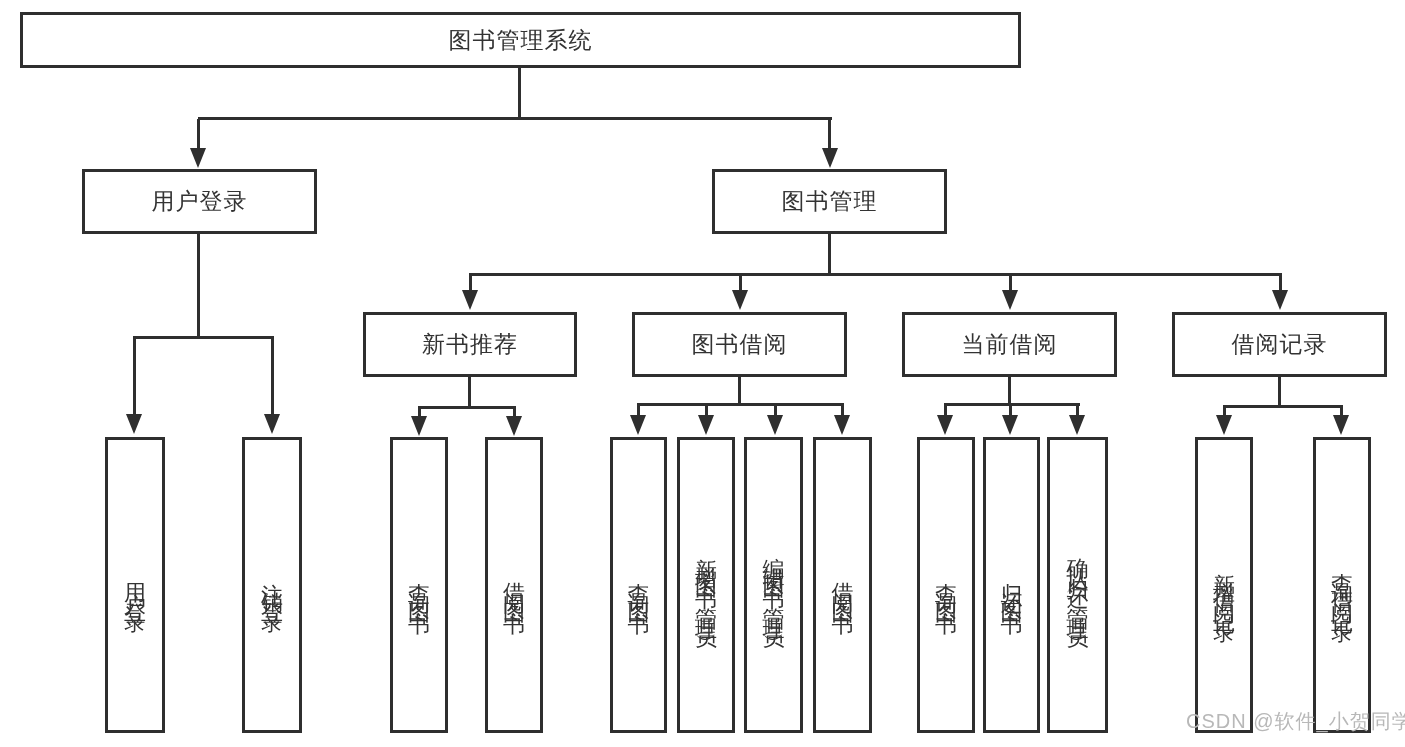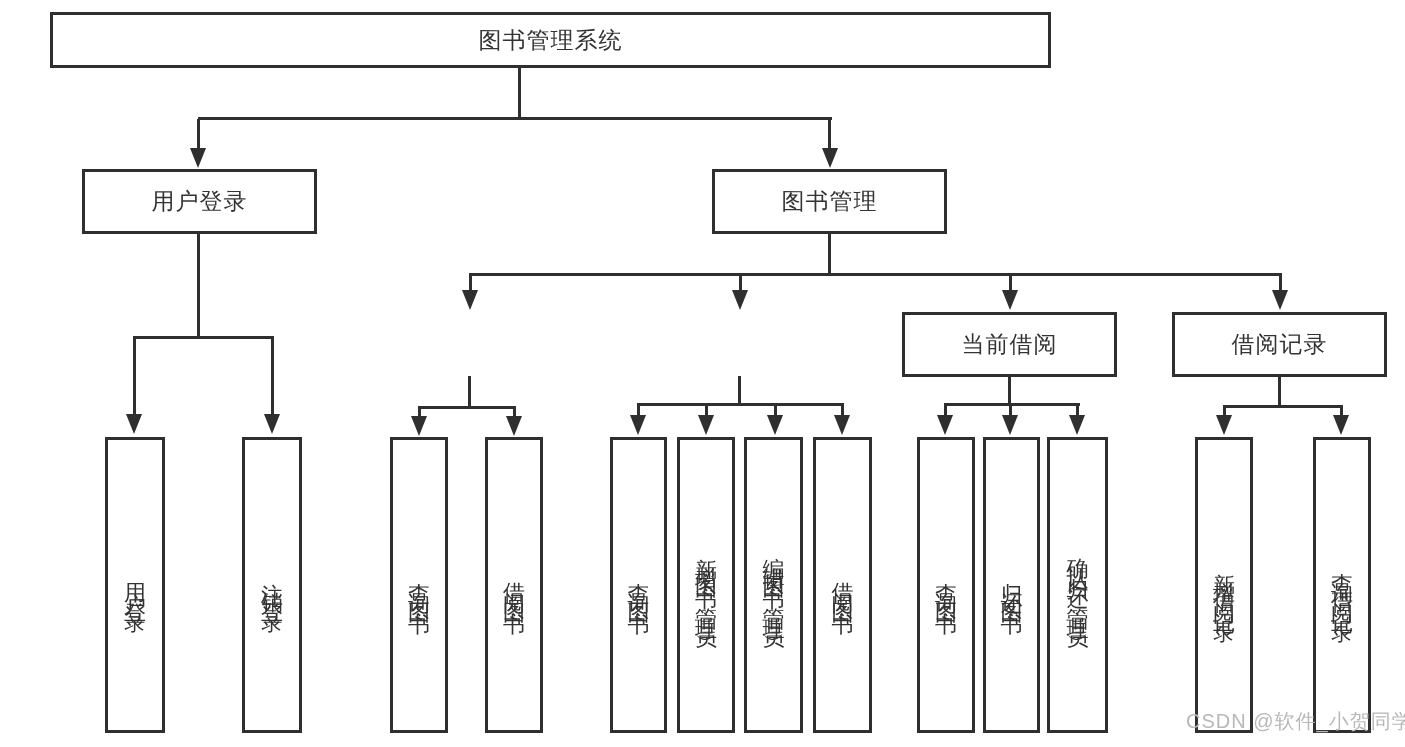--- a/index.html
+++ b/index.html
@@ -68,21 +68,21 @@
     white-space: nowrap;
     z-index: 5;
     letter-spacing: 1px;
   }
 </style>
 </head>
 <body>
 
 <div class="canvas">
 
-  <div class="box" style="left:20px; top:12px; width:1001px; height:56px;margin-left:30px;">图书管理系统</div>
+  <div class="box" style="left:20px; top:12px; width:1001px; height:56px;">图书管理系统</div>
 
   <div class="vl" style="left:518px; top:67px; height:52px;"></div>
   <div class="hl" style="left:198px; top:117px; width:634px;"></div>
   <div class="vl" style="left:197px; top:119px; height:31px;"></div>
   <div class="ah" style="left:190px; top:148px;"></div>
   <div class="vl" style="left:828px; top:119px; height:31px;"></div>
   <div class="ah" style="left:822px; top:148px;"></div>
 
   <div class="box" style="left:82px; top:169px; width:235px; height:65px;">用户登录</div>
   <div class="box" style="left:712px; top:169px; width:235px; height:65px;font-family:Liberation Serif, serif;">图书管理</div>
@@ -98,20 +98,22 @@
   <div class="hl" style="left:469px; top:273px; width:813px;"></div>
   <div class="vl" style="left:469px; top:275px; height:16px;"></div>
   <div class="ah" style="left:462px; top:290px;"></div>
   <div class="vl" style="left:739px; top:275px; height:16px;"></div>
   <div class="ah" style="left:732px; top:290px;"></div>
   <div class="vl" style="left:1009px; top:275px; height:16px;"></div>
   <div class="ah" style="left:1002px; top:290px;"></div>
   <div class="vl" style="left:1279px; top:275px; height:16px;"></div>
   <div class="ah" style="left:1272px; top:290px;"></div>
 
+  <div class="box" style="left:363px; top:312px; width:214px; height:65px;">新书推荐</div>
+  <div class="box" style="left:632px; top:312px; width:215px; height:65px;">图书借阅</div>
   <div class="box" style="left:902px; top:312px; width:215px; height:65px;">当前借阅</div>
   <div class="box" style="left:1172px; top:312px; width:215px; height:65px;">借阅记录</div>
 
   <div class="vl" style="left:468px; top:376px; height:32px;"></div>
   <div class="hl" style="left:418px; top:406px; width:98px;"></div>
   <div class="vl" style="left:418px; top:408px; height:9px;"></div>
   <div class="ah" style="left:411px; top:416px;"></div>
   <div class="vl" style="left:513px; top:408px; height:9px;"></div>
   <div class="ah" style="left:506px; top:416px;"></div>
 

